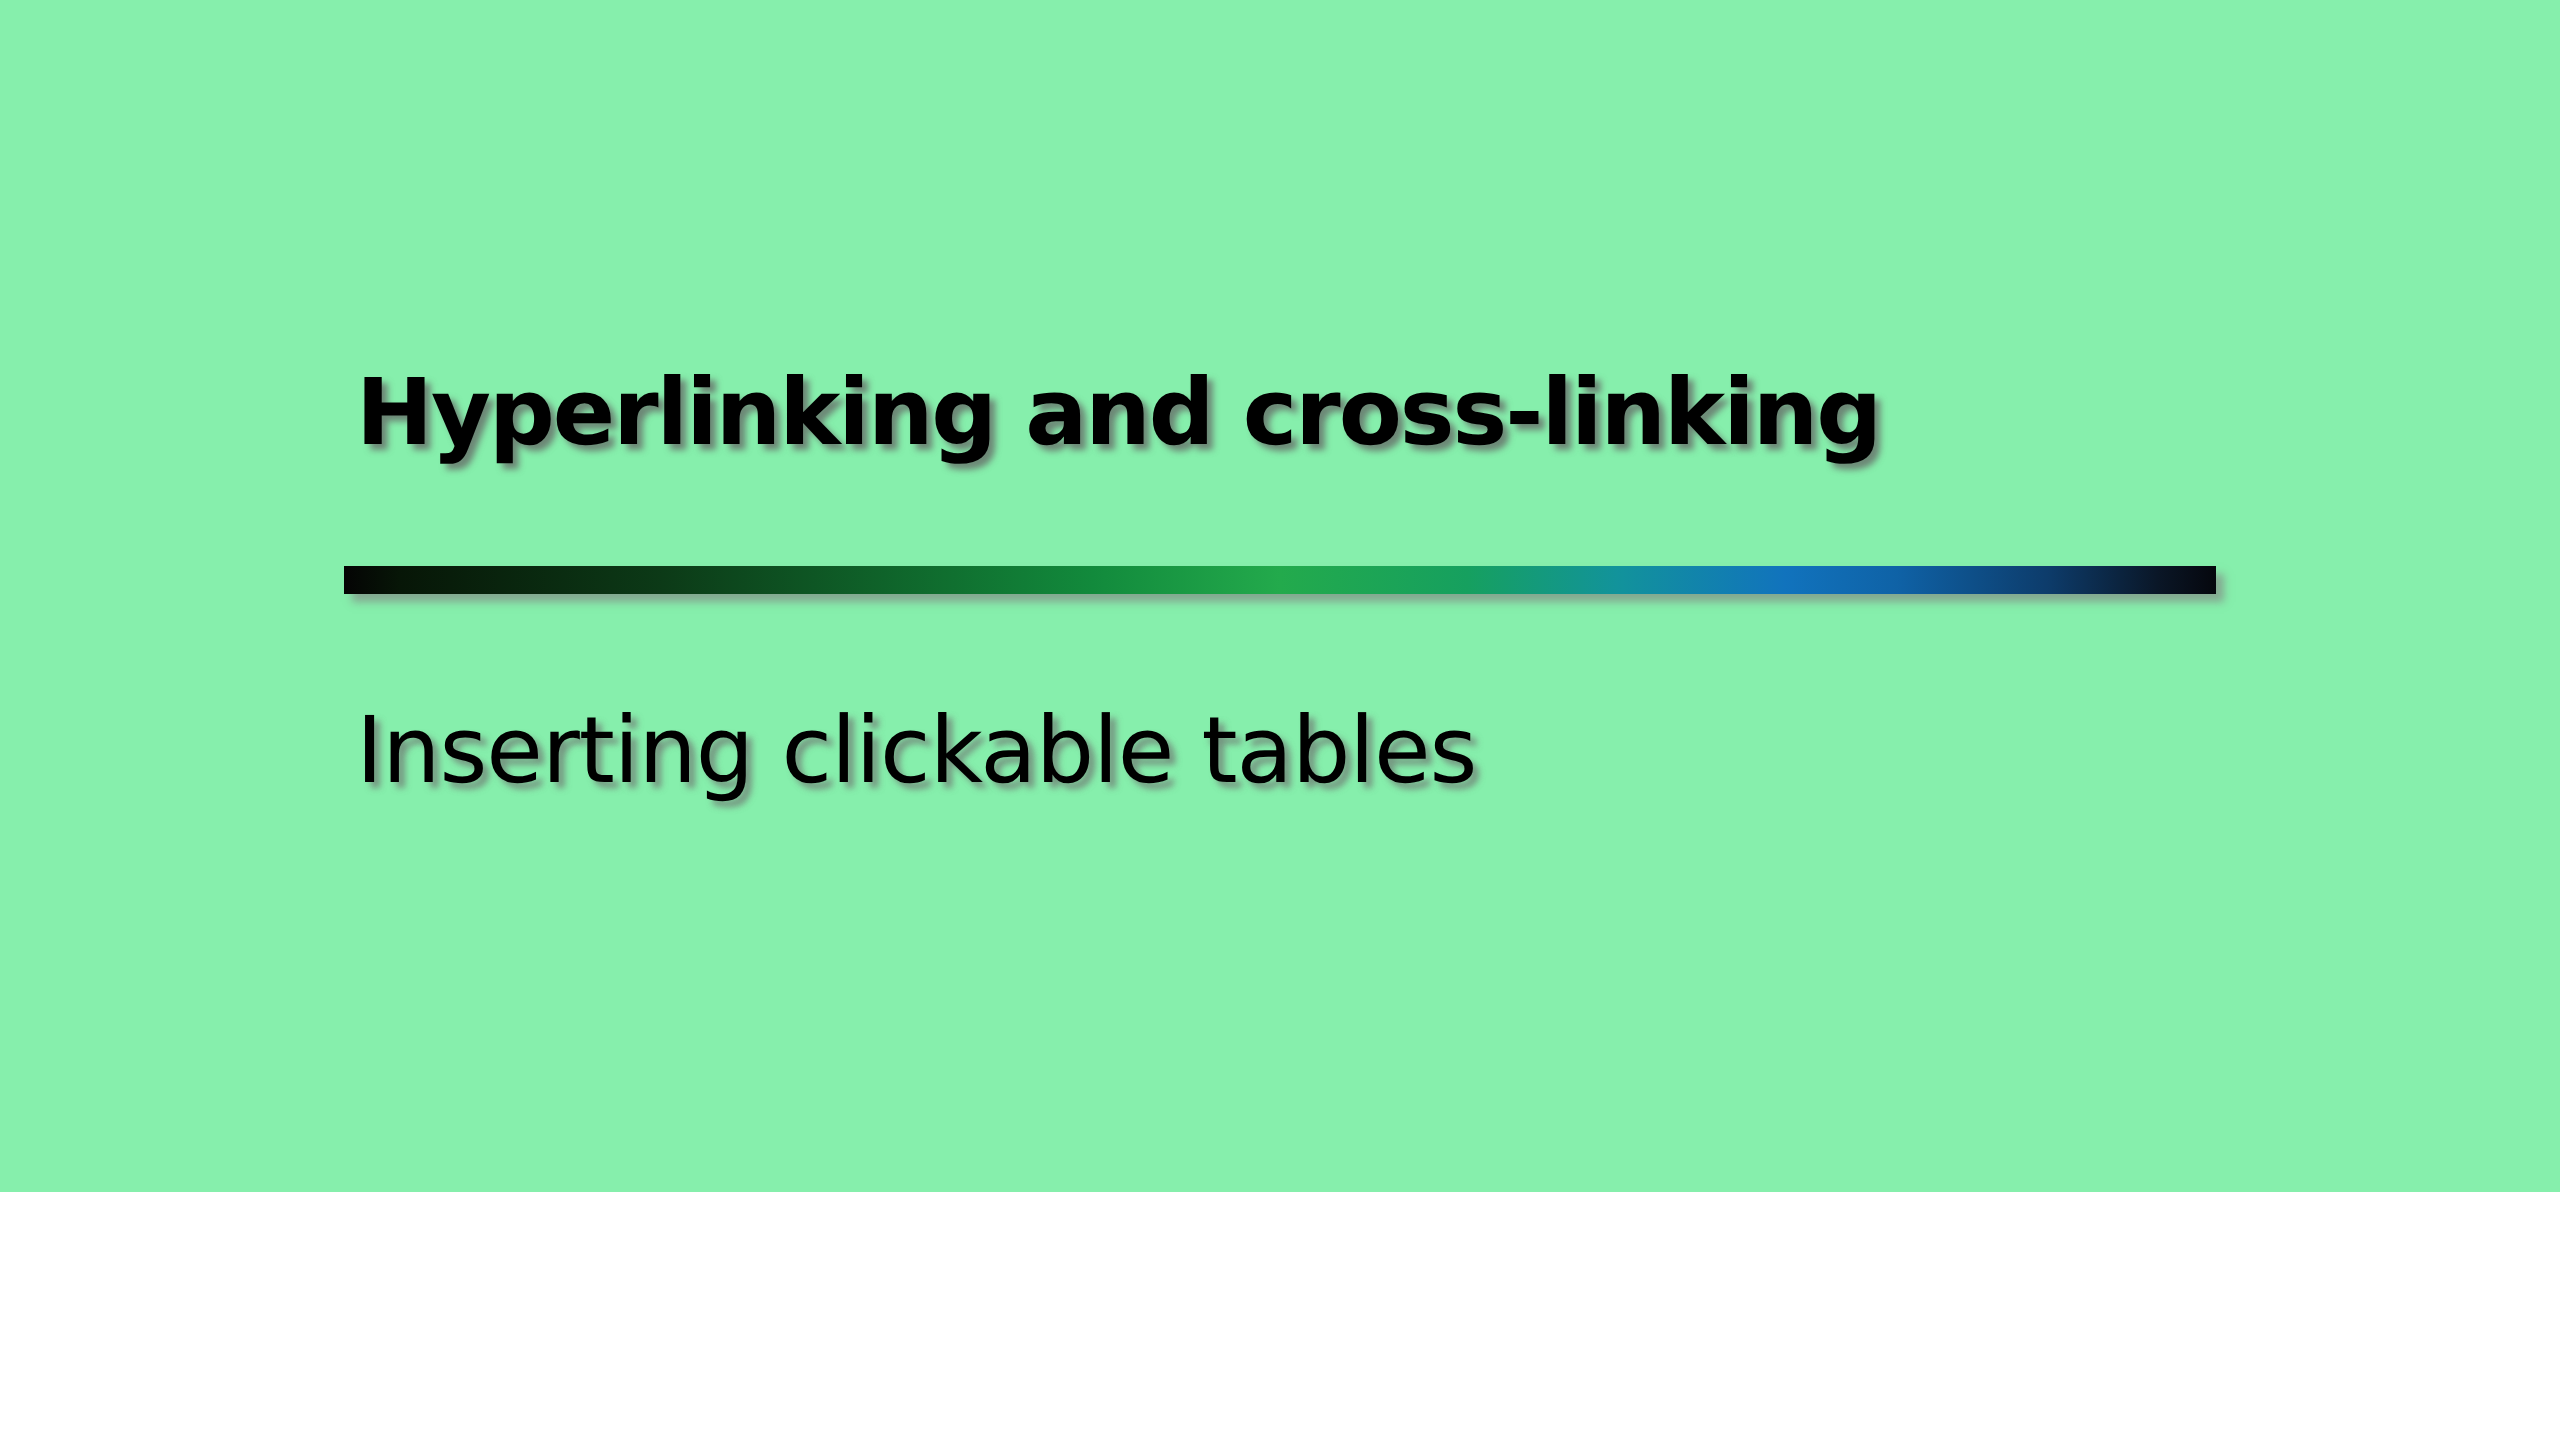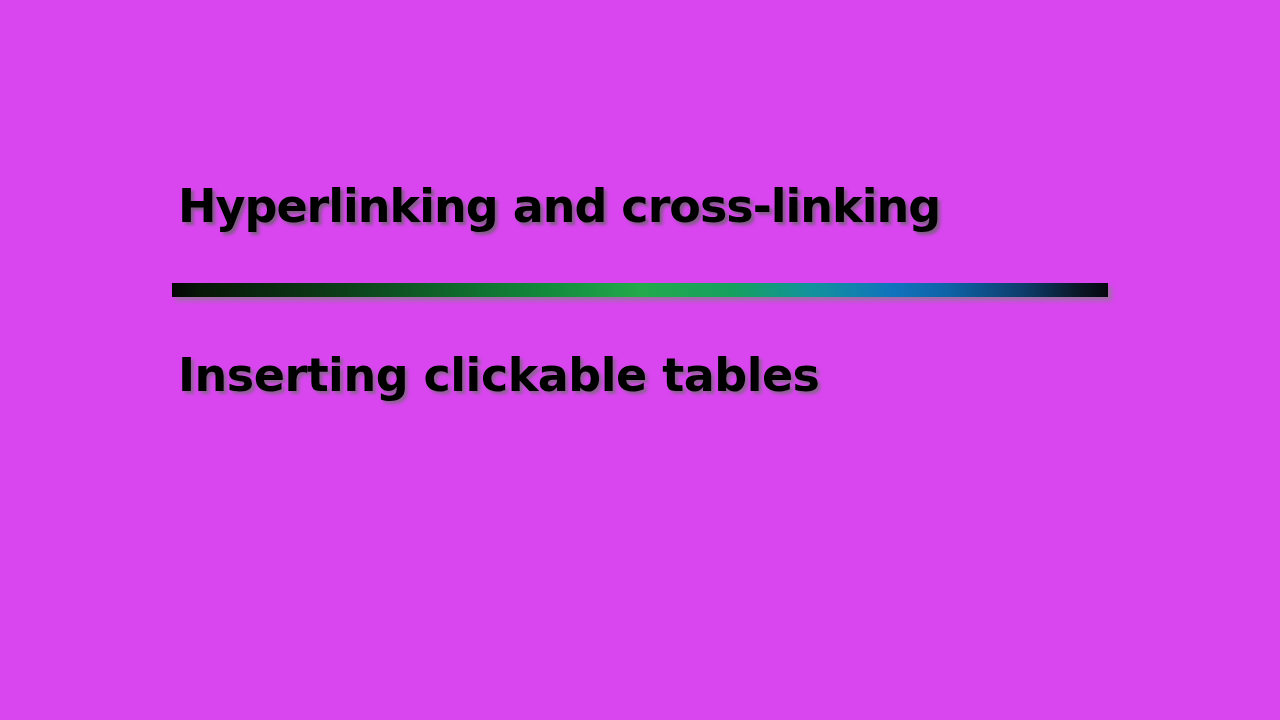--- a/index.html
+++ b/index.html
@@ -7,22 +7,22 @@
     padding: 0;
     width: 1280px;
     height: 720px;
     background: #ffffff;
     overflow: hidden;
     font-family: "DejaVu Sans", "Liberation Sans", sans-serif;
   }
   .slide {
     position: relative;
     width: 1280px;
-    height: 720px;
-    background: #d946ef;
+    height: 596px;
+    background: #86efac;
   }
   .slide-title {
     position: absolute;
     left: 178px;
     top: 183px;
     margin: 0;
     font-size: 46px;
     line-height: 1;
     font-weight: bold;
     letter-spacing: -1px;
@@ -39,21 +39,21 @@
     
     box-shadow: 4px 4px 4px rgba(130, 130, 130, 0.65);
   }
   .slide-subtitle {
     position: absolute;
     left: 178px;
     top: 352px;
     margin: 0;
     font-size: 46px;
     line-height: 1;
-    font-weight: bold;
+    font-weight: normal;
     letter-spacing: -0.5px;
     color: #000000;
     white-space: nowrap;
     text-shadow: 3px 3px 3px rgba(110, 110, 110, 0.7);
   }
 </style>
 </head>
 <body style="background: rgb(255, 255, 255);">
 
 <div class="slide">

